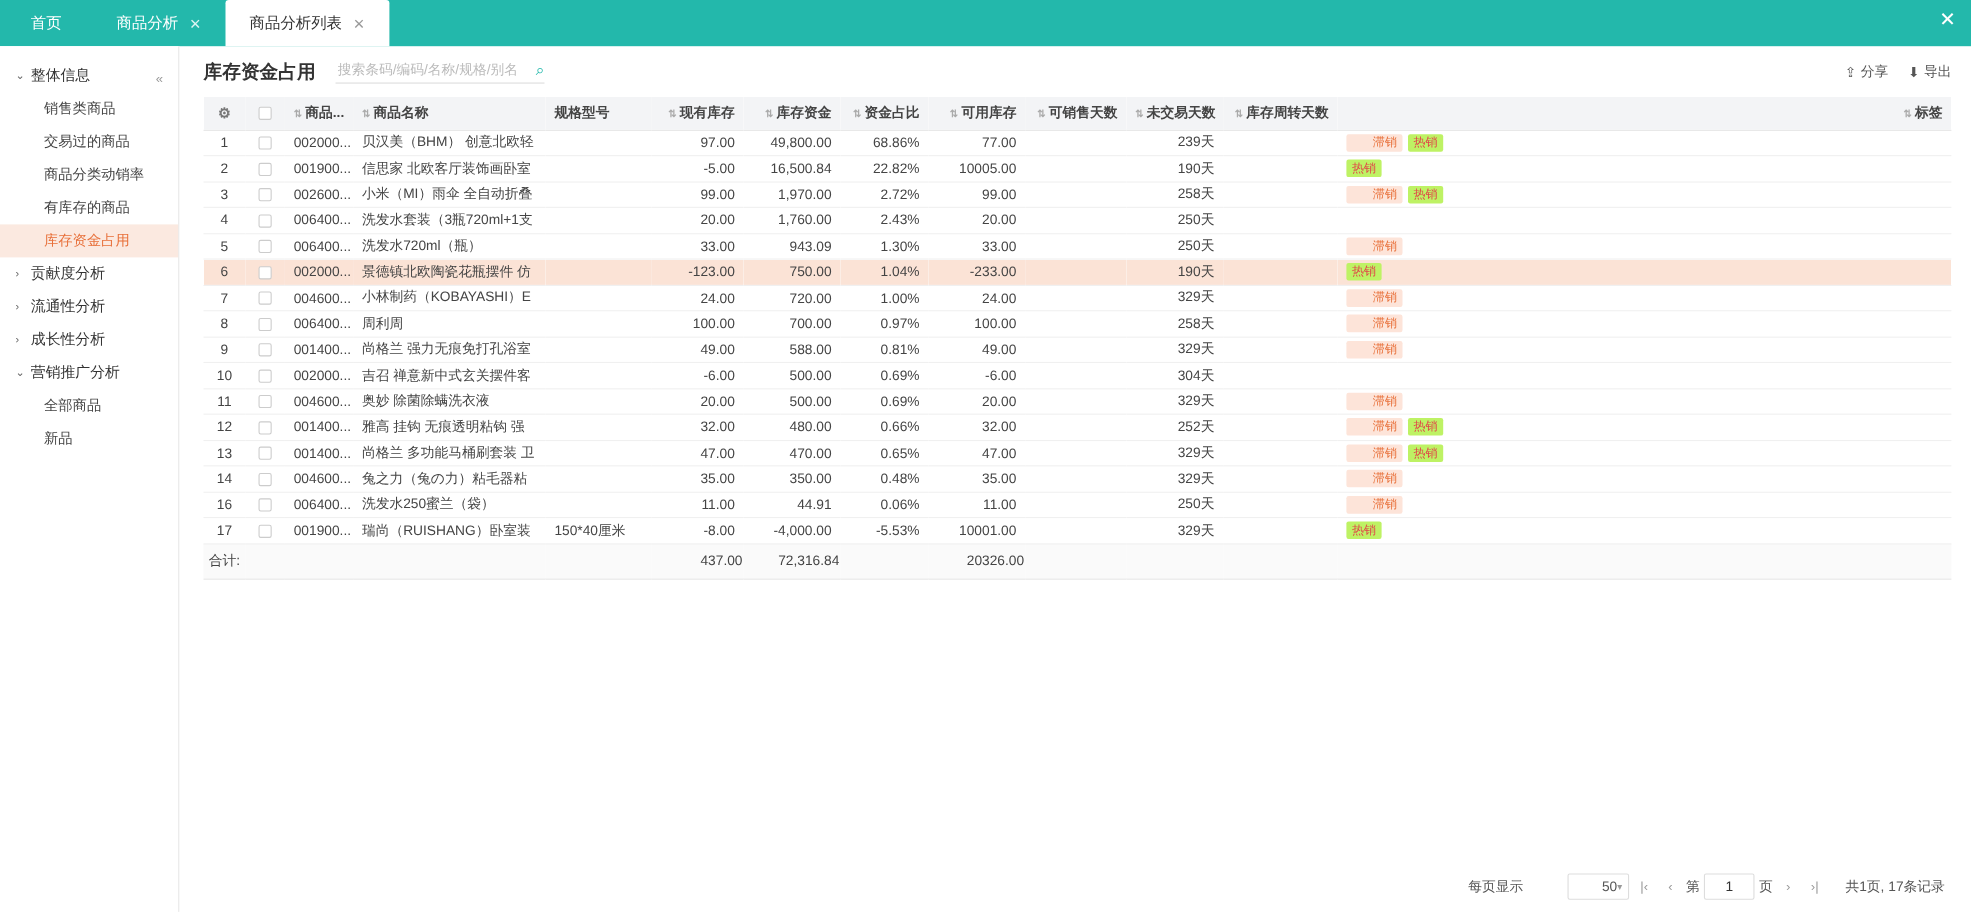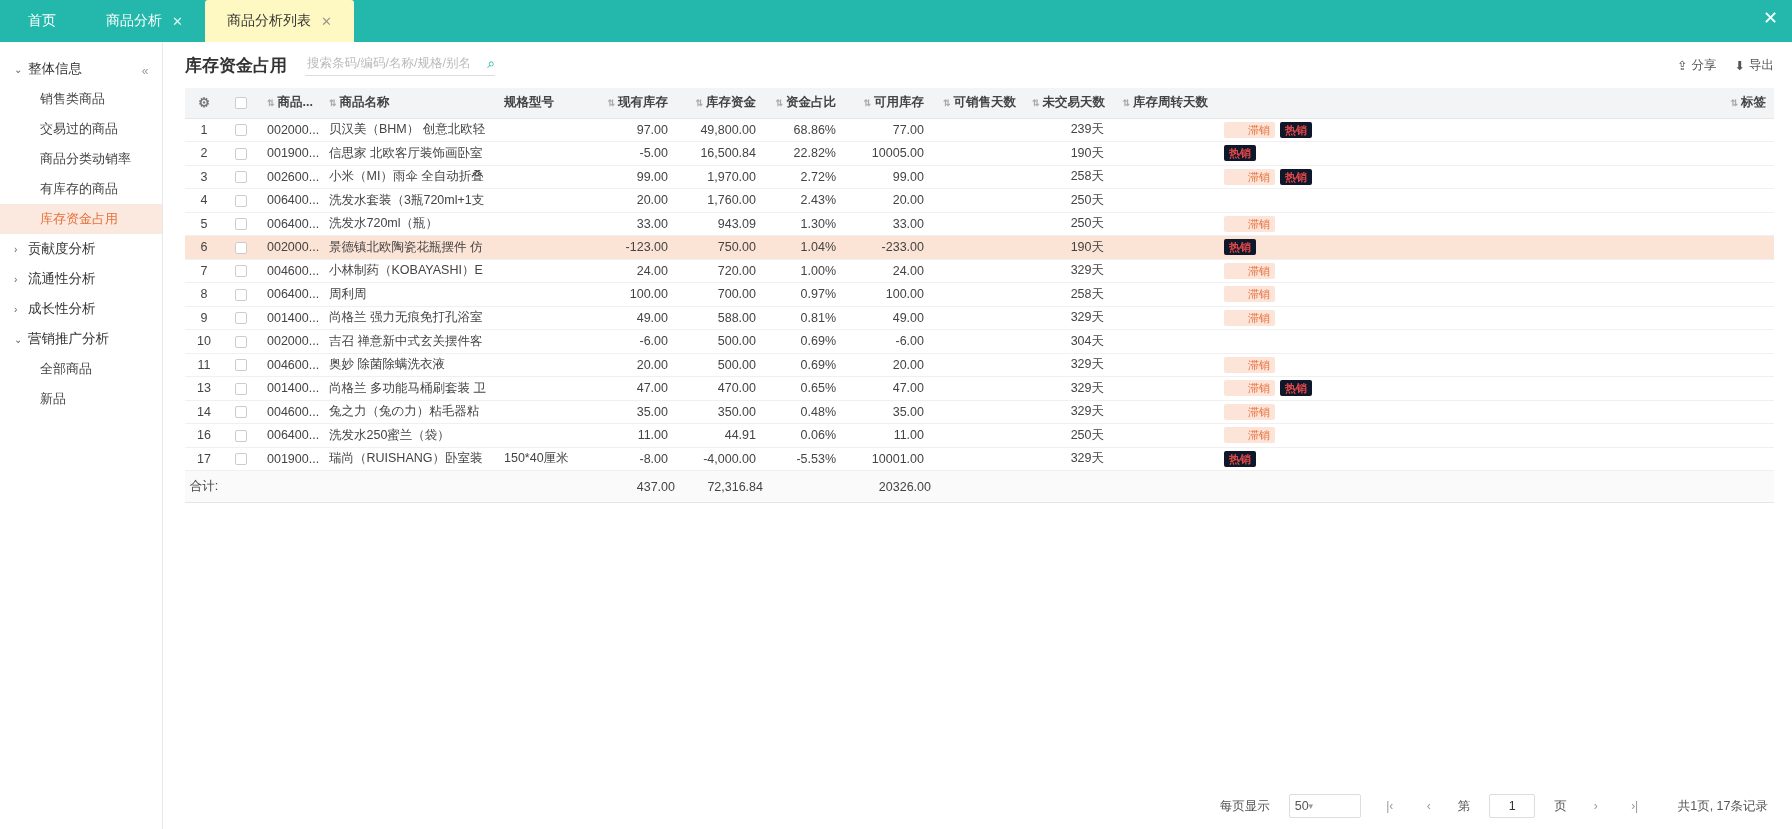--- a/index.html
+++ b/index.html
@@ -28,21 +28,21 @@
     align-items: center;
     padding: 0 22px;
     color: #fff;
     font-size: 14px;
     white-space: nowrap;
     cursor: pointer;
     position: relative;
   }
   .tab.home { padding: 0 28px; }
   .tab.active {
-    background: #fef9c3;
+    background: #ffffff;
     color: #333;
     border-radius: 3px 3px 0 0;
   }
   .tab .tclose {
     margin-left: 10px;
     font-size: 13px;
     opacity: .85;
     line-height: 1;
   }
   .tab.active .tclose { color: #888; }
@@ -187,21 +187,21 @@
   }
   .tag {
     display: inline-block;
     font-size: 11px;
     padding: 1px 5px;
     border-radius: 2px;
     margin-right: 5px;
     line-height: 14px;
   }
   .tag-slow { background: #fde4d9; color: #e8703a; padding-left: 24px; }
-  .tag-hot  { background: #0f172a; color: #e04848; font-weight: bold; }
+  .tag-hot  { background: #bef264; color: #e04848; }
   .gear { color: #777; font-size: 13px; }
 
   
   .sum-row {
     border-top: 1px solid #e6e6e6;
     background: #fafafa;
   }
   .sum-row td {
     height: 32px;
     font-size: 12.5px;
@@ -210,36 +210,37 @@
   }
 
   .spacer { flex: 1; }
 
   
   .pager {
     height: 46px;
     display: flex;
     align-items: center;
     justify-content: flex-end;
-    gap: 19px;
+    gap: 4px;
     padding: 0 24px;
     font-size: 12.5px;
     color: #555;
   }
   .sel-box {
     border: 1px solid #ddd;
     height: 24px;
-    width: 72px;
+    width: 56px;
     display: flex;
     align-items: center;
-    justify-content: flex-start;
+    justify-content: flex-end;
     padding: 0 5px;
     border-radius: 2px;
     cursor: pointer;
     background: #fff;
+    margin-left: 36px;
   }
   .pg-btn {
     width: 20px; height: 22px;
     display: flex; align-items: center; justify-content: center;
     color: #999;
     cursor: pointer;
     font-size: 12px;
   }
   .pg-input {
     width: 46px; height: 24px;
@@ -521,20 +522,35 @@
               <td class="num">20.00</td>
               <td class="num">500.00</td>
               <td class="num">0.69%</td>
               <td class="num">20.00</td>
               <td class="num"></td>
               <td class="num">329天</td>
               <td class="num"></td>
               <td><span class="tag tag-slow">滞销</span></td>
             </tr>
             <tr>
+              <td class="ctr">12</td>
+              <td class="ctr"><span class="chk"></span></td>
+              <td>001400...</td>
+              <td>雅高 挂钩 无痕透明粘钩 强</td>
+              <td></td>
+              <td class="num">32.00</td>
+              <td class="num">480.00</td>
+              <td class="num">0.66%</td>
+              <td class="num">32.00</td>
+              <td class="num"></td>
+              <td class="num">252天</td>
+              <td class="num"></td>
+              <td><span class="tag tag-slow">滞销</span><span class="tag tag-hot">热销</span></td>
+            </tr>
+            <tr>
               <td class="ctr">13</td>
               <td class="ctr"><span class="chk"></span></td>
               <td>001400...</td>
               <td>尚格兰 多功能马桶刷套装 卫</td>
               <td></td>
               <td class="num">47.00</td>
               <td class="num">470.00</td>
               <td class="num">0.65%</td>
               <td class="num">47.00</td>
               <td class="num"></td>

